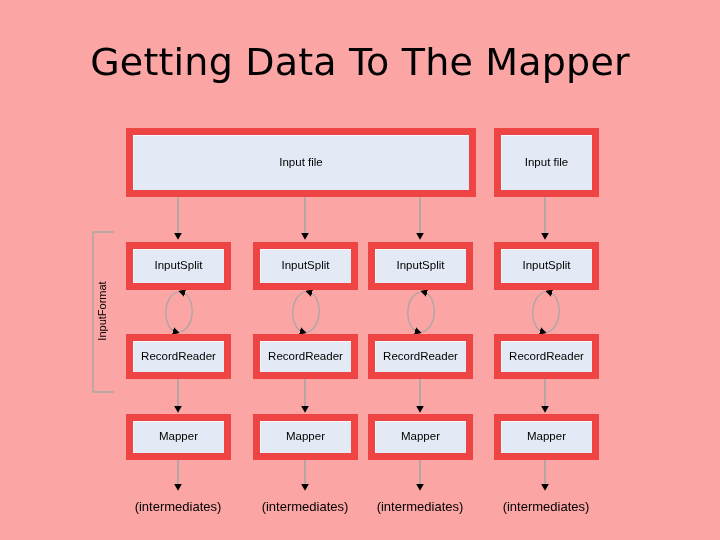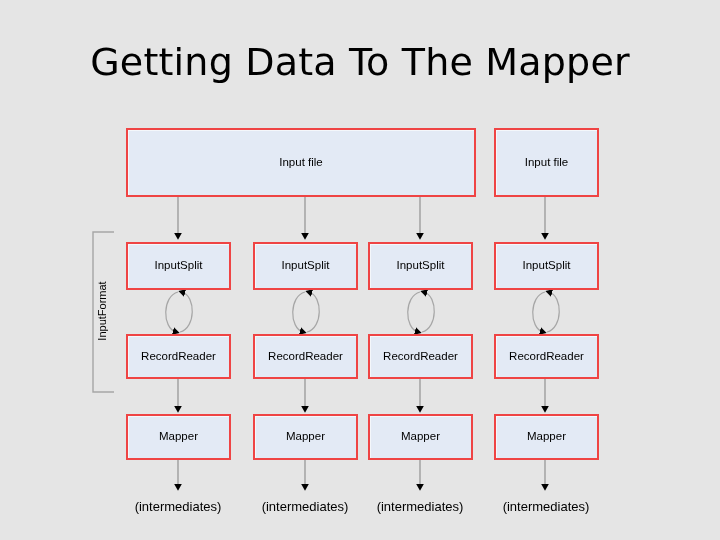--- a/index.html
+++ b/index.html
@@ -10,21 +10,21 @@
     width: 720px;
     height: 540px;
     background: #ffffff;
     font-family: "Liberation Sans", sans-serif;
     overflow: hidden;
   }
   #slide {
     position: relative;
     width: 720px;
     height: 540px;
-    background: #e5e5e5;
+    background: #fca5a5;
   }
   #slide-title {
     position: absolute;
     left: 0;
     top: 40px;
     width: 720px;
     text-align: center;
     font-family: "DejaVu Sans", sans-serif;
     font-size: 38px;
     font-weight: 400;
@@ -36,21 +36,21 @@
     position: absolute;
     left: 0;
     top: 0;
     width: 720px;
     height: 540px;
   }
   .node {
     position: absolute;
     box-sizing: border-box;
     background: #e3eaf5;
-    border: 2px solid #ef4444;
+    border: 7px solid #ef4444;
     box-shadow: inset 1px 1px 0 #f4f7fb;
     display: flex;
     align-items: center;
     justify-content: center;
     font-family: "Liberation Sans", sans-serif;
     font-size: 11.5px;
     color: #000000;
     line-height: 1;
   }
   .caption {

